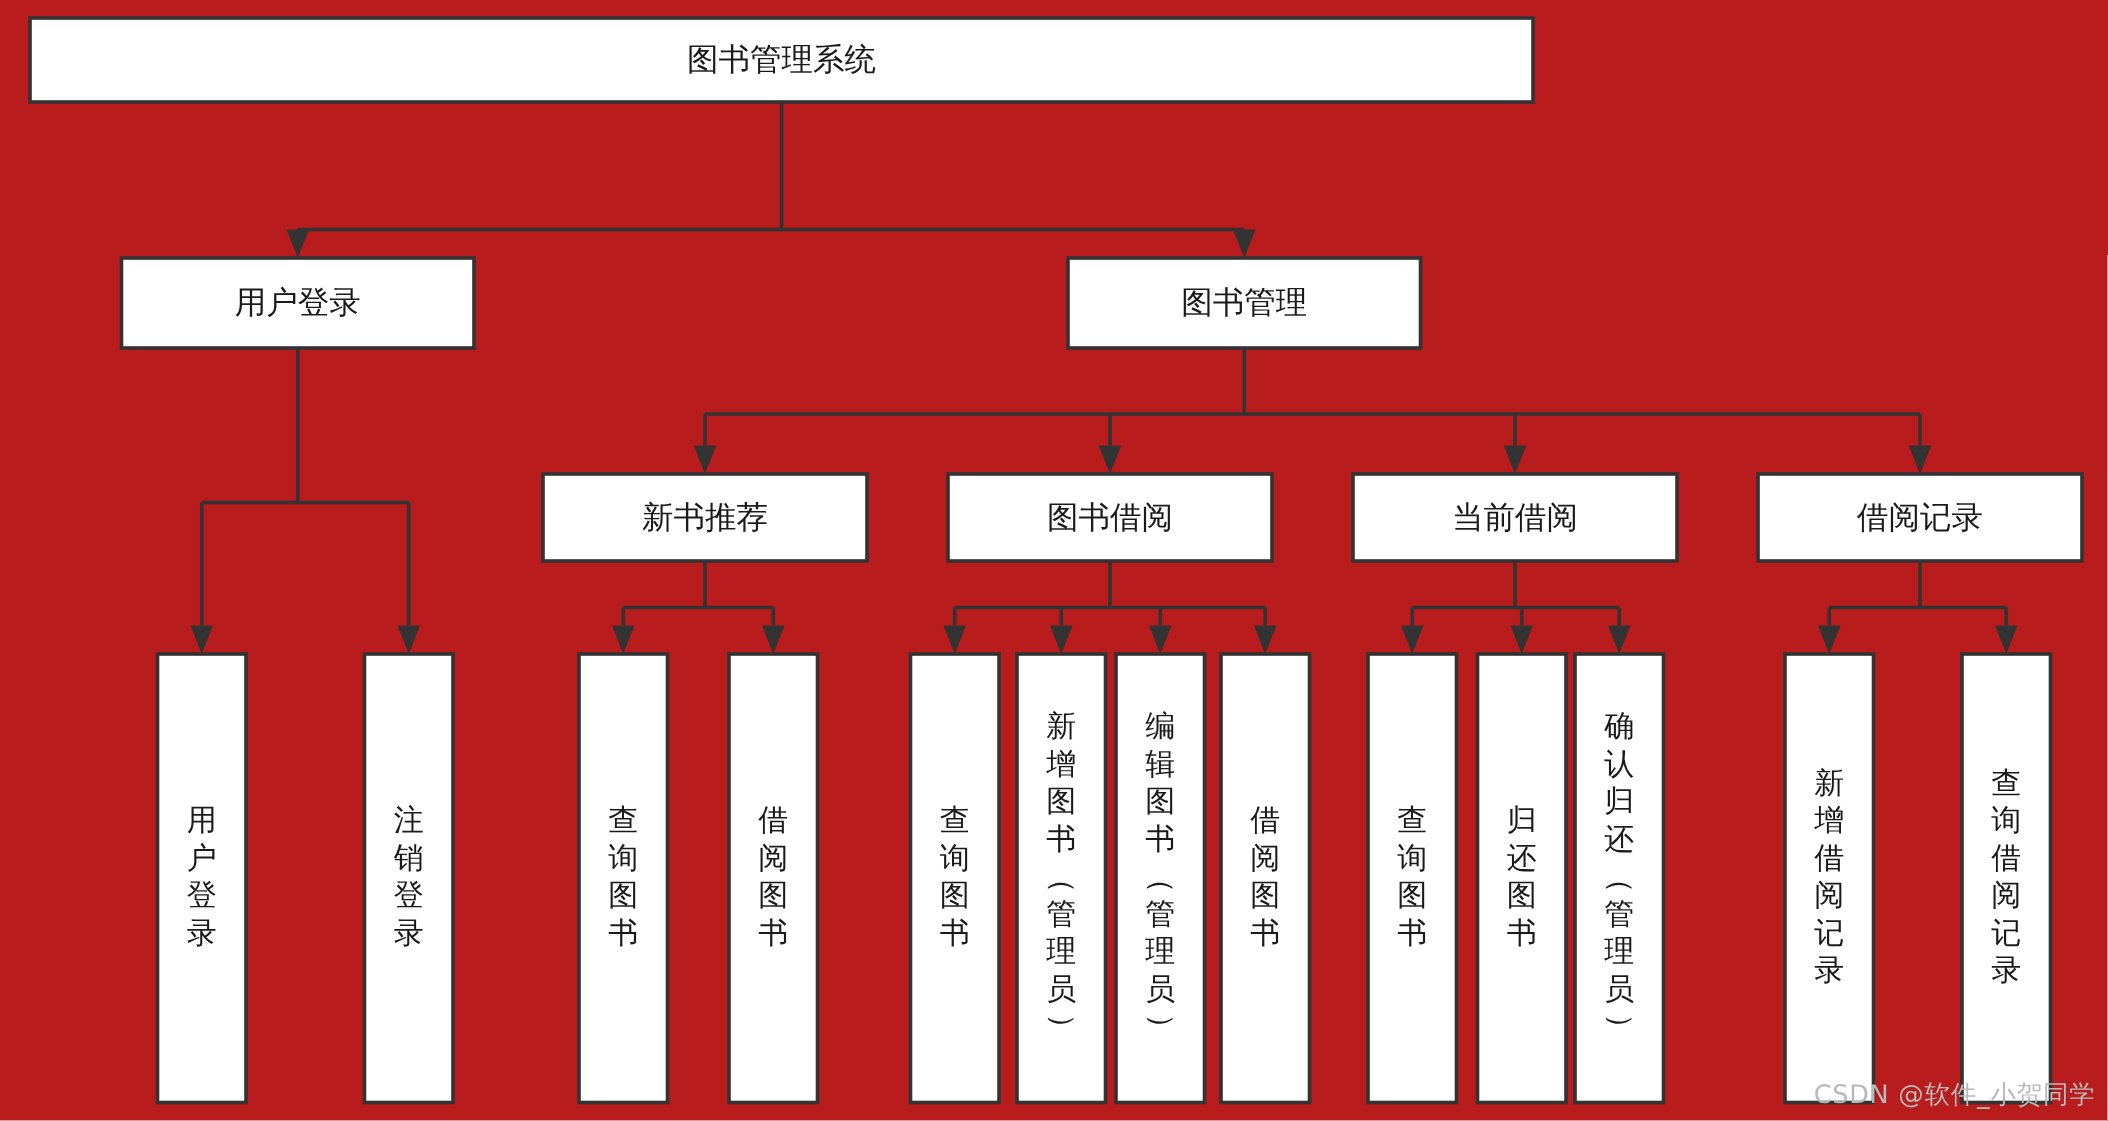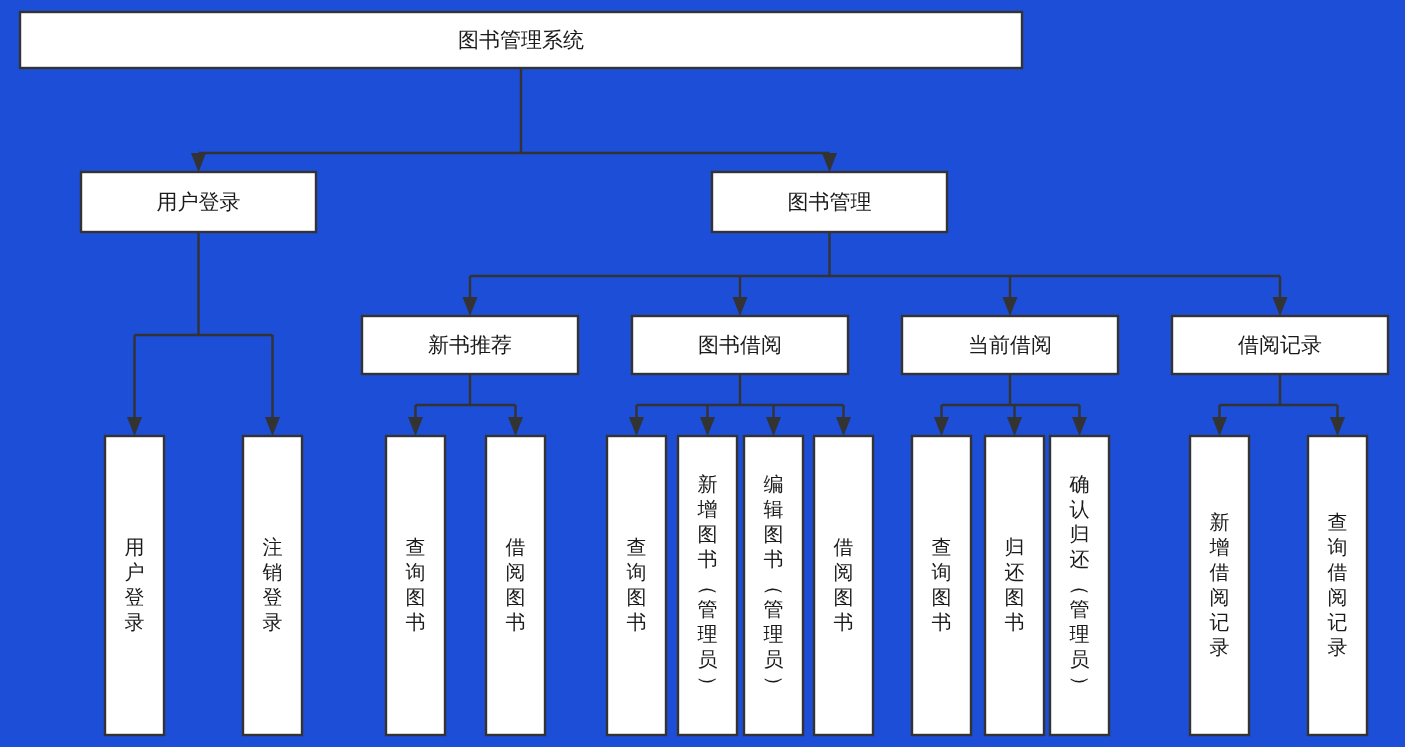--- a/index.html
+++ b/index.html
@@ -8,21 +8,21 @@
     padding: 0;
     background: #ffffff;
   }
   body {
     font-family: "DejaVu Sans", "Liberation Sans", sans-serif;
   }
   #diagram-root {
     position: relative;
     width: 1405px;
     height: 747px;
-    background: #1d4ed8;
+    background: #b91c1c;
     overflow: hidden;
   }
   #flow-svg {
     position: absolute;
     left: 0;
     top: 0;
     width: 1405px;
     height: 747px;
   }
   .node-box {
@@ -263,14 +263,15 @@
           <text x="1337.5" y="523" class="v-char">查</text>
           <text x="1337.5" y="548" class="v-char">询</text>
           <text x="1337.5" y="573" class="v-char">借</text>
           <text x="1337.5" y="598" class="v-char">阅</text>
           <text x="1337.5" y="623" class="v-char">记</text>
           <text x="1337.5" y="648" class="v-char">录</text>
         </g>
       </g>
   </svg>
 
+  <div class="watermark-text">CSDN @软件_小贺同学</div>
 
 </div>
 
 </body></html>

